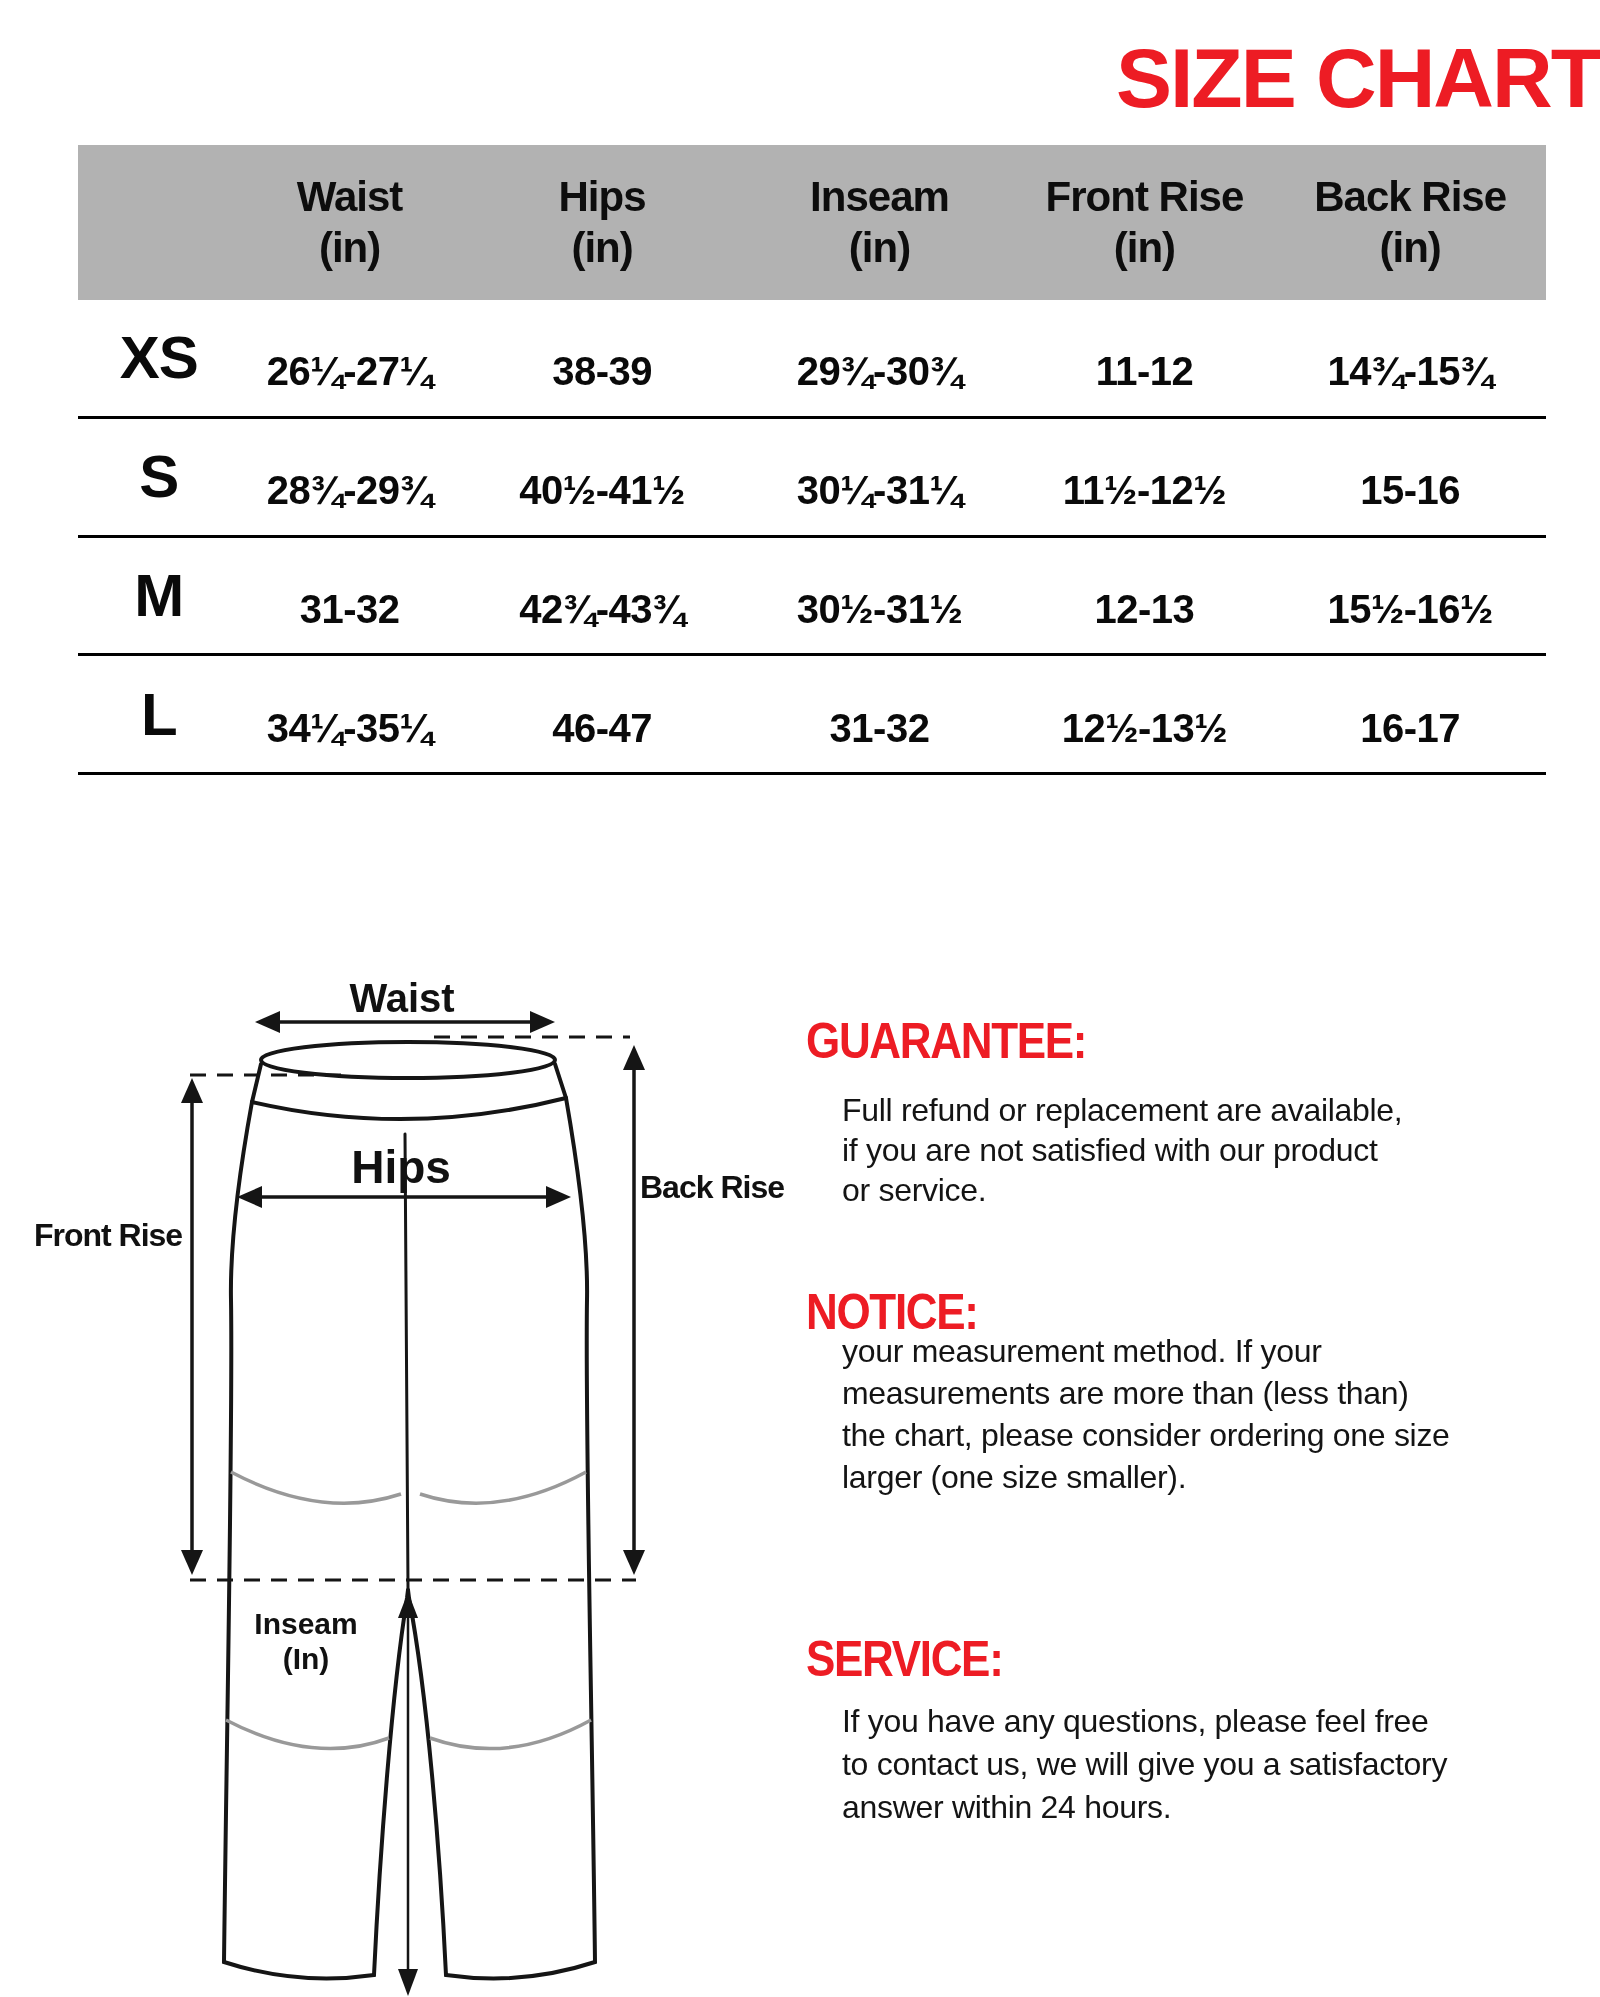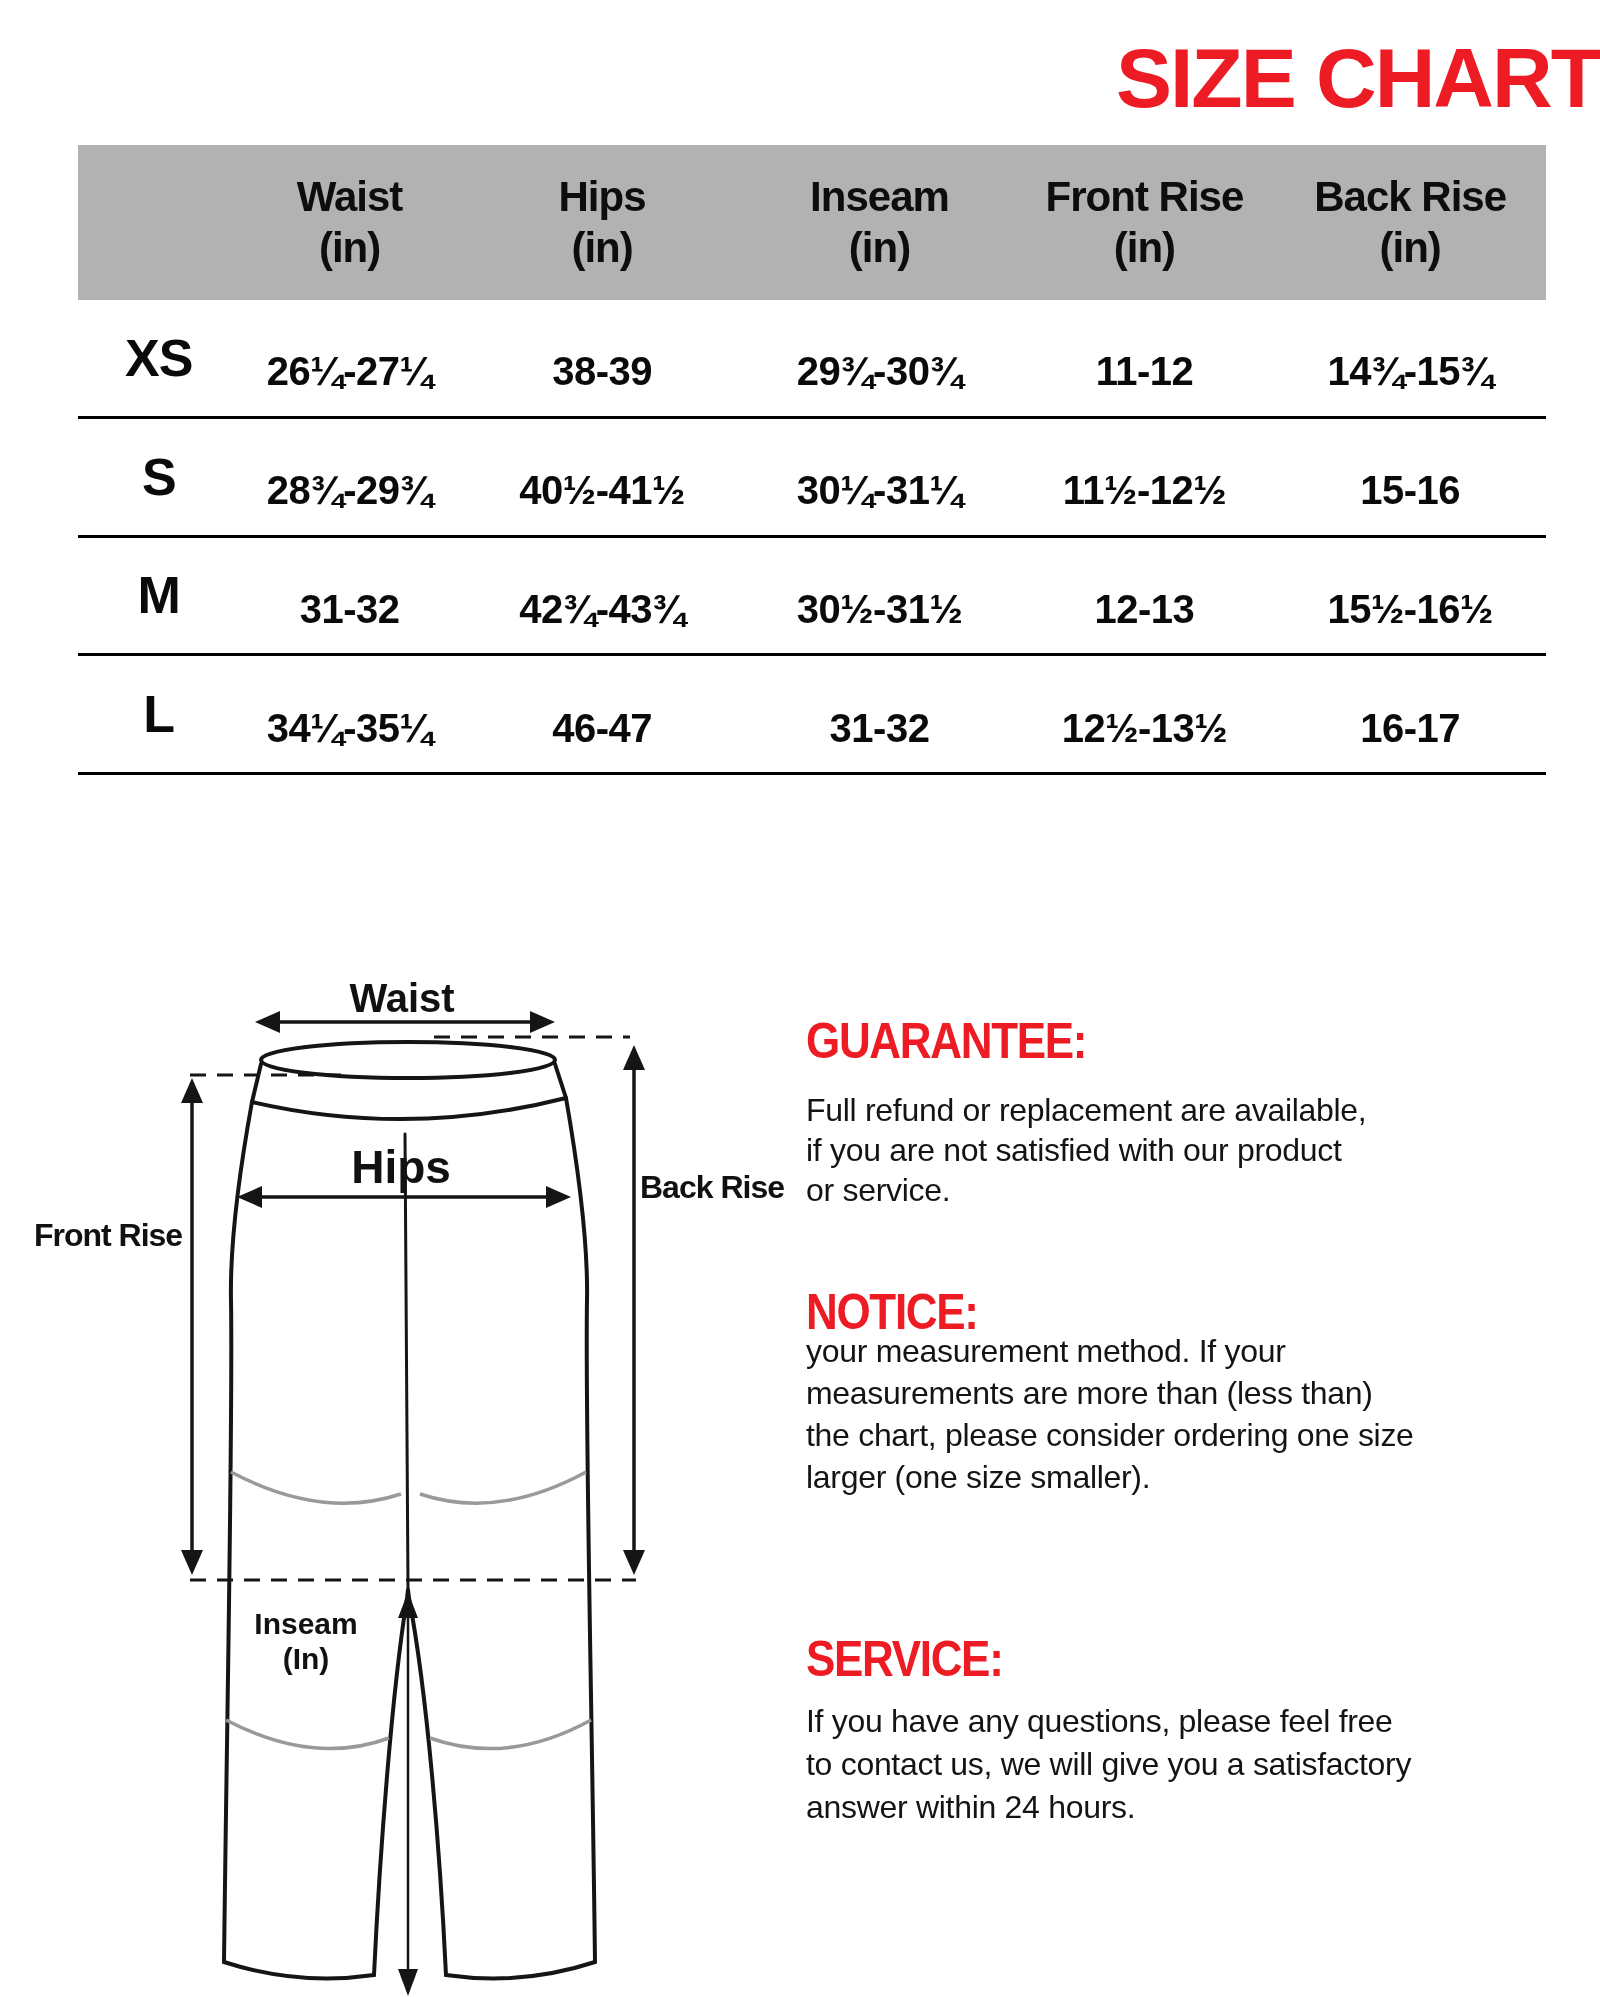--- a/index.html
+++ b/index.html
@@ -12,27 +12,27 @@
            letter-spacing:-2px; line-height:1; color:#ED1C24; }
 
   
   #header-band { left:78px; top:145px; width:1468px; height:155px; background:#B2B2B2;
                  display:flex; align-items:center; }
   #data-rows { left:78px; top:300px; width:1468px; }
   .trow { height:118.8px; display:flex; align-items:center; border-bottom:3px solid #000; }
   .c0{width:11%;} .c1{width:15%;} .c2{width:19.4%;} .c3{width:18.4%;} .c4{width:17.7%;} .c5{width:18.5%;}
   .cell { text-align:center; }
   .hcell { font-size:42px; font-weight:bold; line-height:1.2; letter-spacing:-1px; color:#0d0d0d; }
-  .size-cell { font-size:52px; font-weight:800; letter-spacing:-1px; color:#0a0a0a; }
+  .size-cell { font-size:60px; font-weight:800; letter-spacing:-1px; color:#0a0a0a; }
   .val-cell { font-size:40px; font-weight:bold; letter-spacing:-0.5px; color:#0a0a0a;margin-top:28px; }
 
   
   .sec-heading { left:806px; color:#ED1C24; font-size:50px; font-weight:800; letter-spacing:-1.5px;
                  transform:scaleX(.88); transform-origin:left center; white-space:nowrap; }
-  .sec-body { left:806px; width:690px; font-size:32px; letter-spacing:-0.3px; color:#141414; }
+  .sec-body { left:842px; width:690px; font-size:32px; letter-spacing:-0.3px; color:#141414; }
   #guarantee-heading { top:1012px; }
   #guarantee-body { top:1090px; line-height:40px; }
   #notice-heading { top:1283px; }
   #notice-body { top:1330px; line-height:42px; }
   #service-heading { top:1630px; }
   #service-body { top:1700px; line-height:43px; }
 
   
   #diagram { left:30px; top:950px; }
   #diagram text { font-family:"Liberation Sans", sans-serif; font-weight:bold; fill:#111; }

